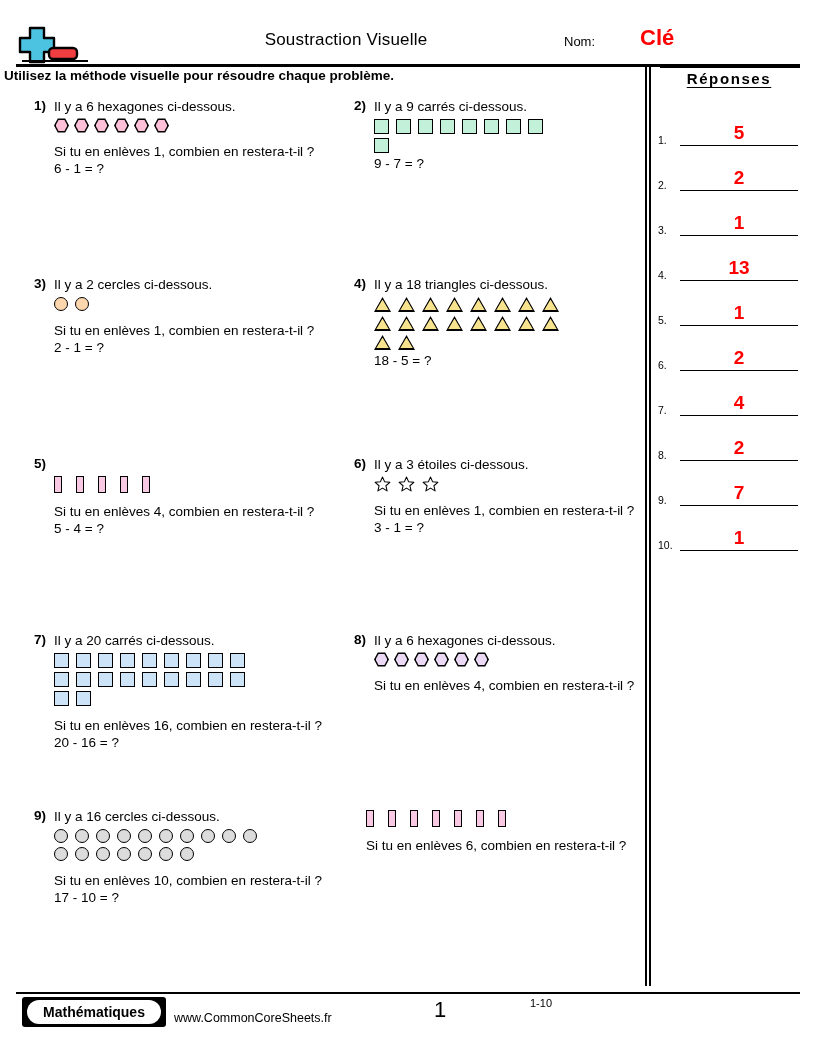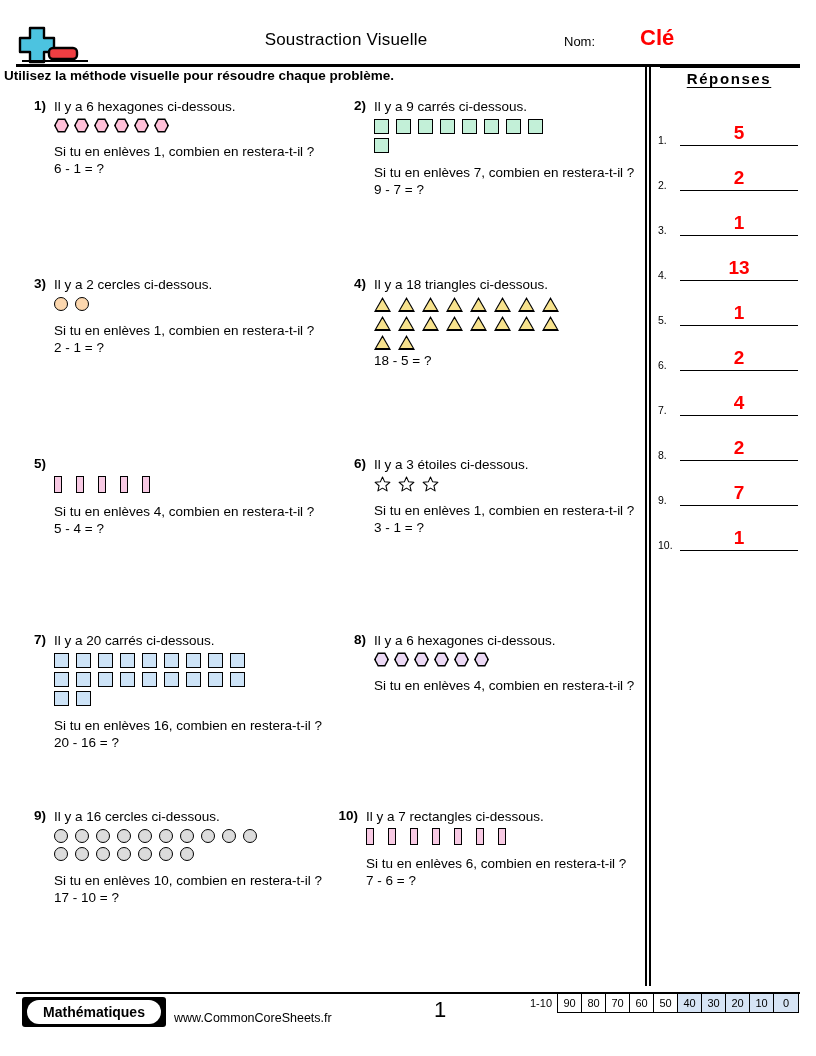--- a/index.html
+++ b/index.html
@@ -375,21 +375,20 @@
     </div>
     <div class="problem" style="left: 338px; top: 98px;">
       <div class="p-head">
         <div class="p-num">2)</div>
         <div class="p-text">Il y a 9 carrés ci-dessous.</div>
       </div>
       <div class="shapes">
         <div class="shape-row"><span class="sh sh-square" style="--fill: #c3f0d8;"></span><span class="sh sh-square" style="--fill: #c3f0d8;"></span><span class="sh sh-square" style="--fill: #c3f0d8;"></span><span class="sh sh-square" style="--fill: #c3f0d8;"></span><span class="sh sh-square" style="--fill: #c3f0d8;"></span><span class="sh sh-square" style="--fill: #c3f0d8;"></span><span class="sh sh-square" style="--fill: #c3f0d8;"></span><span class="sh sh-square" style="--fill: #c3f0d8;"></span></div>
         <div class="shape-row"><span class="sh sh-square" style="--fill: #c3f0d8;"></span></div>
       </div>
-      <div class="question">Si tu en enlèves 7, combien en restera-t-il ?</div>
       <div class="equation">9 - 7 = ?</div>
     </div>
     <div class="problem" style="left: 18px; top: 276px;">
       <div class="p-head">
         <div class="p-num">3)</div>
         <div class="p-text">Il y a 2 cercles ci-dessous.</div>
       </div>
       <div class="shapes">
         <div class="shape-row"><span class="sh sh-circle" style="--fill: #fcd7ae;"></span><span class="sh sh-circle" style="--fill: #fcd7ae;"></span></div>
       </div>
@@ -464,45 +463,28 @@
         <div class="p-text">Il y a 16 cercles ci-dessous.</div>
       </div>
       <div class="shapes">
         <div class="shape-row"><span class="sh sh-circle" style="--fill: #dcdcdc;"></span><span class="sh sh-circle" style="--fill: #dcdcdc;"></span><span class="sh sh-circle" style="--fill: #dcdcdc;"></span><span class="sh sh-circle" style="--fill: #dcdcdc;"></span><span class="sh sh-circle" style="--fill: #dcdcdc;"></span><span class="sh sh-circle" style="--fill: #dcdcdc;"></span><span class="sh sh-circle" style="--fill: #dcdcdc;"></span><span class="sh sh-circle" style="--fill: #dcdcdc;"></span><span class="sh sh-circle" style="--fill: #dcdcdc;"></span><span class="sh sh-circle" style="--fill: #dcdcdc;"></span></div>
         <div class="shape-row"><span class="sh sh-circle" style="--fill: #dcdcdc;"></span><span class="sh sh-circle" style="--fill: #dcdcdc;"></span><span class="sh sh-circle" style="--fill: #dcdcdc;"></span><span class="sh sh-circle" style="--fill: #dcdcdc;"></span><span class="sh sh-circle" style="--fill: #dcdcdc;"></span><span class="sh sh-circle" style="--fill: #dcdcdc;"></span><span class="sh sh-circle" style="--fill: #dcdcdc;"></span></div>
       </div>
       <div class="question">Si tu en enlèves 10, combien en restera-t-il ?</div>
       <div class="equation">17 - 10 = ?</div>
     </div>
     <div class="problem" style="left: 330px; top: 808px;">
-      <div class="p-head">
-        <div class="p-num">10)</div>
-        <div class="p-text">Il y a 7 rectangles ci-dessous.</div>
-      </div>
       <div class="shapes">
         <div class="shape-row"><span class="sh sh-rectangle" style="--fill: #f7c9e3;"></span><span class="sh sh-rectangle" style="--fill: #f7c9e3;"></span><span class="sh sh-rectangle" style="--fill: #f7c9e3;"></span><span class="sh sh-rectangle" style="--fill: #f7c9e3;"></span><span class="sh sh-rectangle" style="--fill: #f7c9e3;"></span><span class="sh sh-rectangle" style="--fill: #f7c9e3;"></span><span class="sh sh-rectangle" style="--fill: #f7c9e3;"></span></div>
       </div>
       <div class="question">Si tu en enlèves 6, combien en restera-t-il ?</div>
-      <div class="equation">7 - 6 = ?</div>
     </div>
   </div>
 
 <div id="footer-rule"></div>
 <div id="brand">
   <div id="brand-inner">Mathématiques</div>
 </div>
 <div id="site">www.CommonCoreSheets.fr</div>
 <div id="page-number">1</div>
 <div id="scale">
   <div id="scale-label">1-10</div>
-  <div id="scale-boxes">
-      <div class="sbox">90</div>
-      <div class="sbox">80</div>
-      <div class="sbox">70</div>
-      <div class="sbox">60</div>
-      <div class="sbox">50</div>
-      <div class="sbox hl">40</div>
-      <div class="sbox hl">30</div>
-      <div class="sbox hl">20</div>
-      <div class="sbox hl">10</div>
-      <div class="sbox hl">0</div>
-    </div>
 </div>
 
 </body></html>

